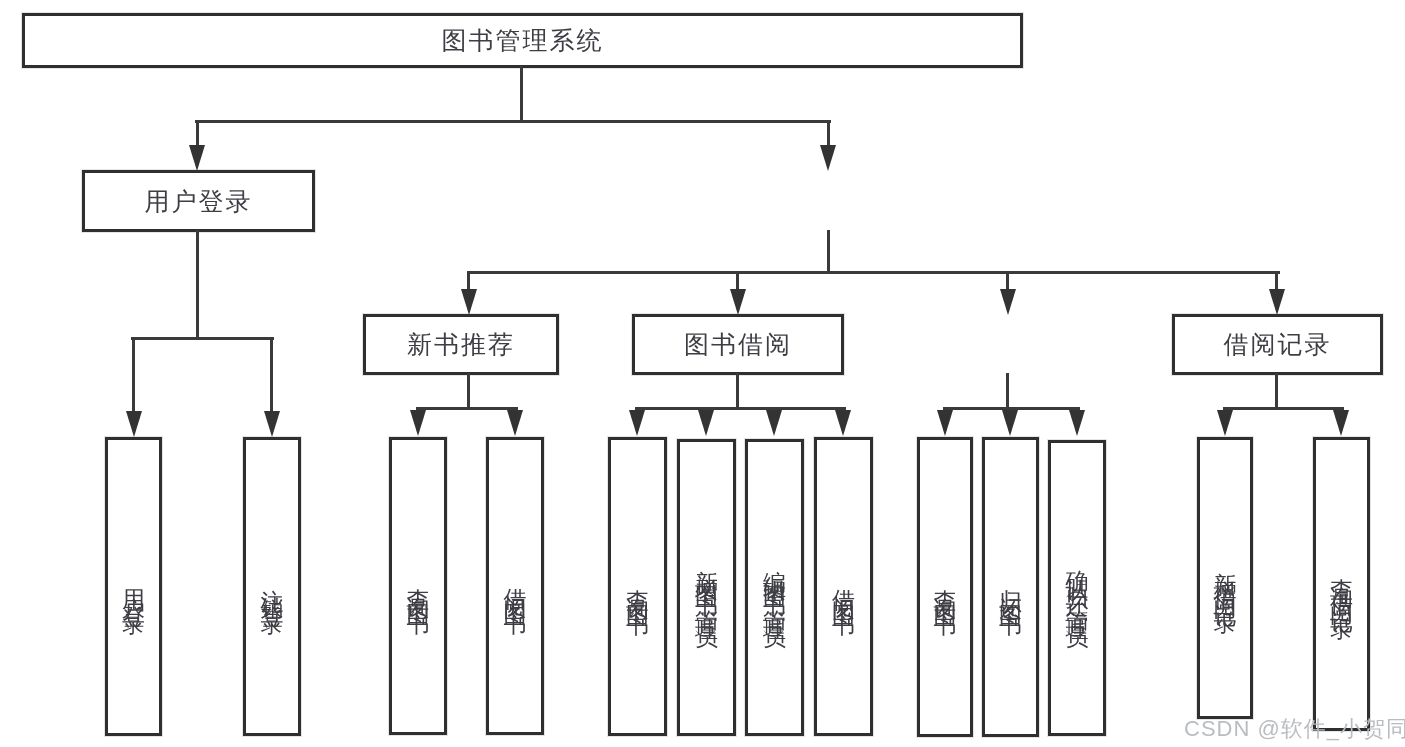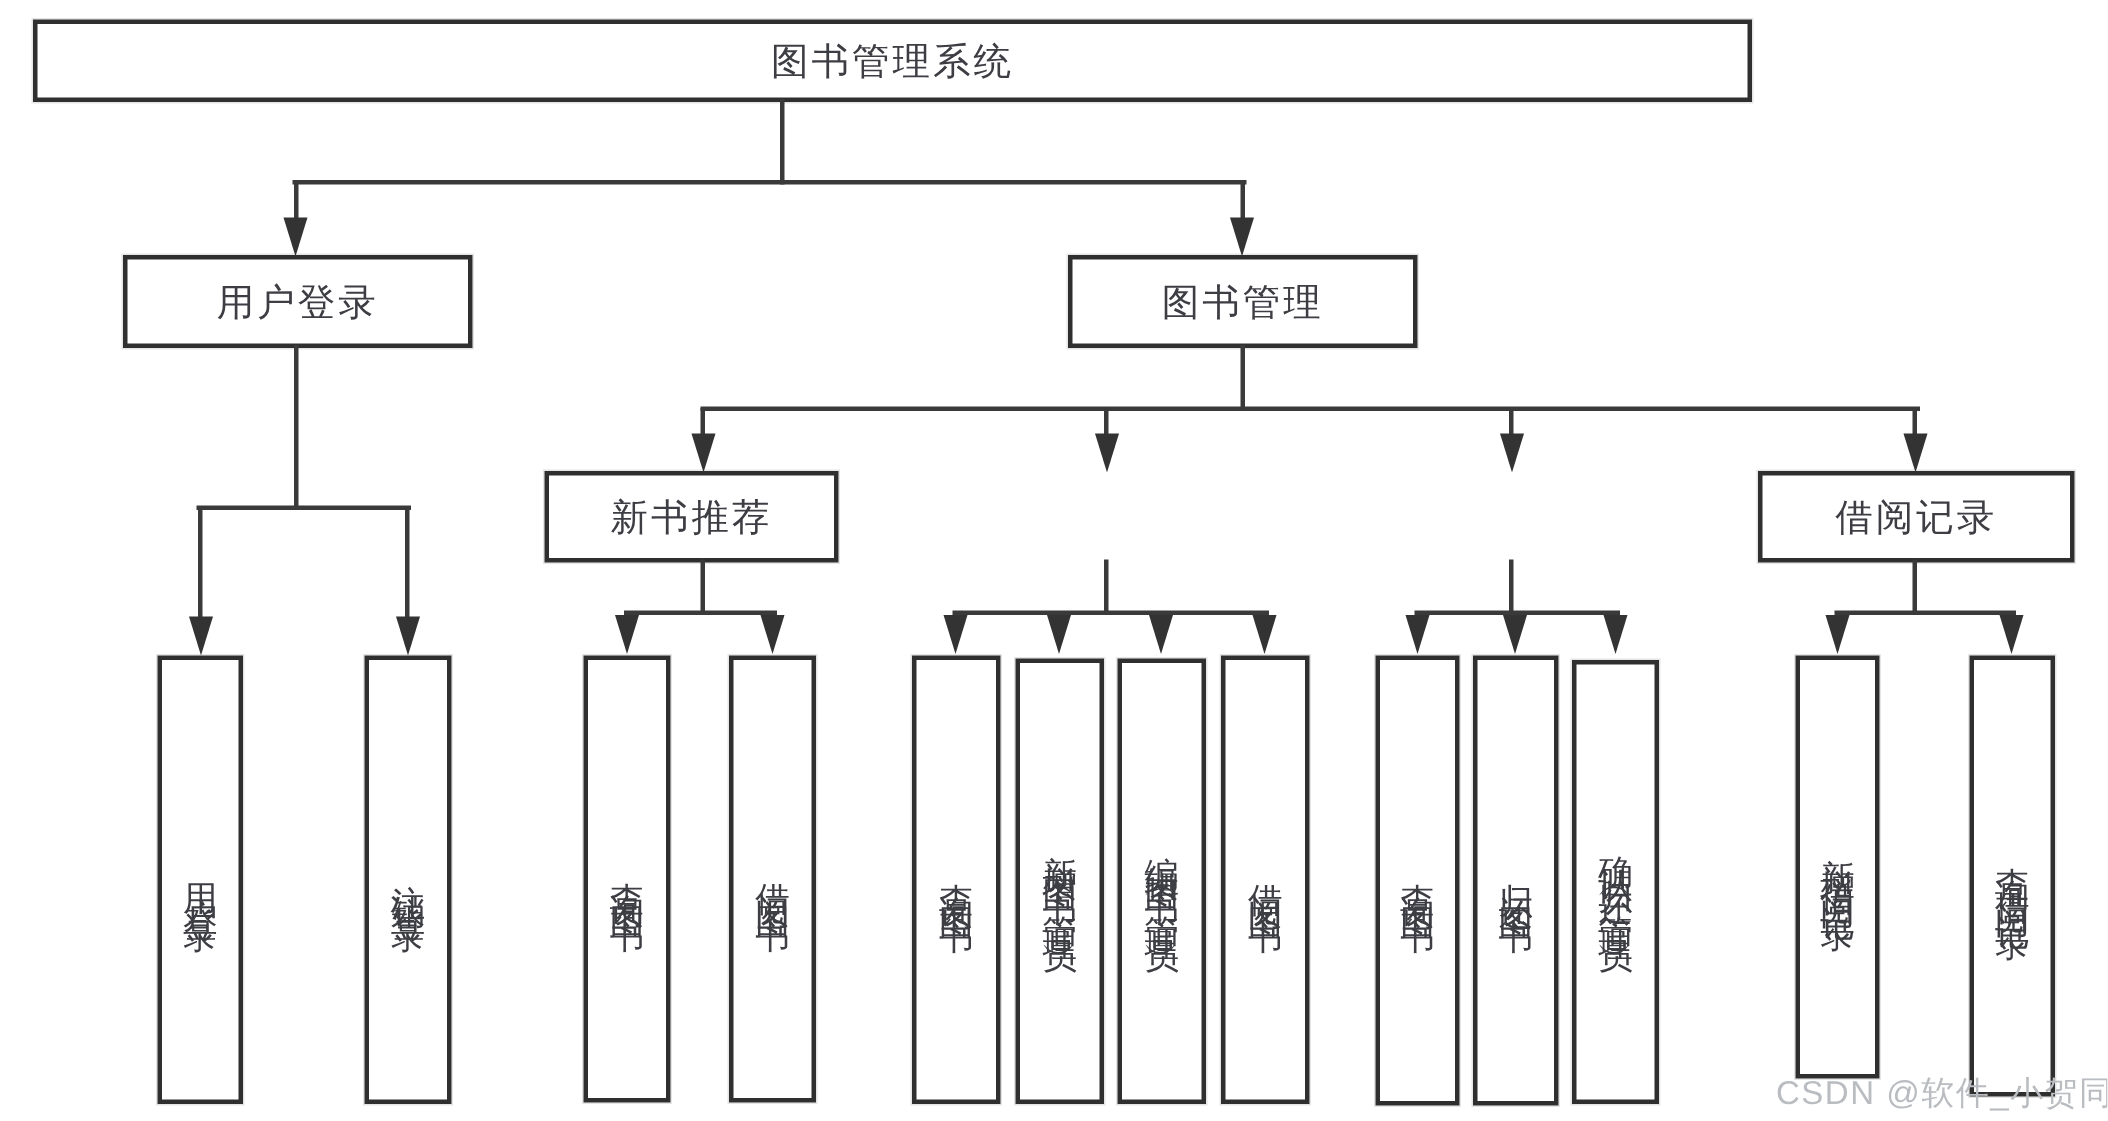--- a/index.html
+++ b/index.html
@@ -50,26 +50,26 @@
     color:#b9bcc0;
     white-space:nowrap;
     z-index:10;
   }
 </style>
 </head>
 <body>
 
 <div id="canvas">
 
-  <div class="box h" style="left:22px;top:13px;width:1146px;height:55px">图书管理系统</div>
+  <div class="box h" style="left:22px;top:13px;width:1001px;height:55px">图书管理系统</div>
 
   <div class="box h" style="left:82px;top:170px;width:233px;height:62px">用户登录</div>
-  <div class="box h" style="left:712px;top:170px;width:233px;height:62px">图书管理</div>
 
   <div class="box h" style="left:363px;top:314px;width:196px;height:61px">新书推荐</div>
+  <div class="box h" style="left:632px;top:314px;width:212px;height:61px">图书借阅</div>
   <div class="box h" style="left:1172px;top:314px;width:211px;height:61px">借阅记录</div>
 
   <div class="box v" style="left:105px;top:437px;width:57px;height:299px">用户登录</div>
   <div class="box v" style="left:243px;top:437px;width:58px;height:299px">注销登录</div>
 
   <div class="box v" style="left:389px;top:437px;width:58px;height:298px">查询图书</div>
   <div class="box v" style="left:486px;top:437px;width:58px;height:298px">借阅图书</div>
 
   <div class="box v" style="left:608px;top:437px;width:59px;height:299px">查询图书</div>
   <div class="box v" style="left:677px;top:439px;width:59px;height:297px">新增图书（管理员）</div>

